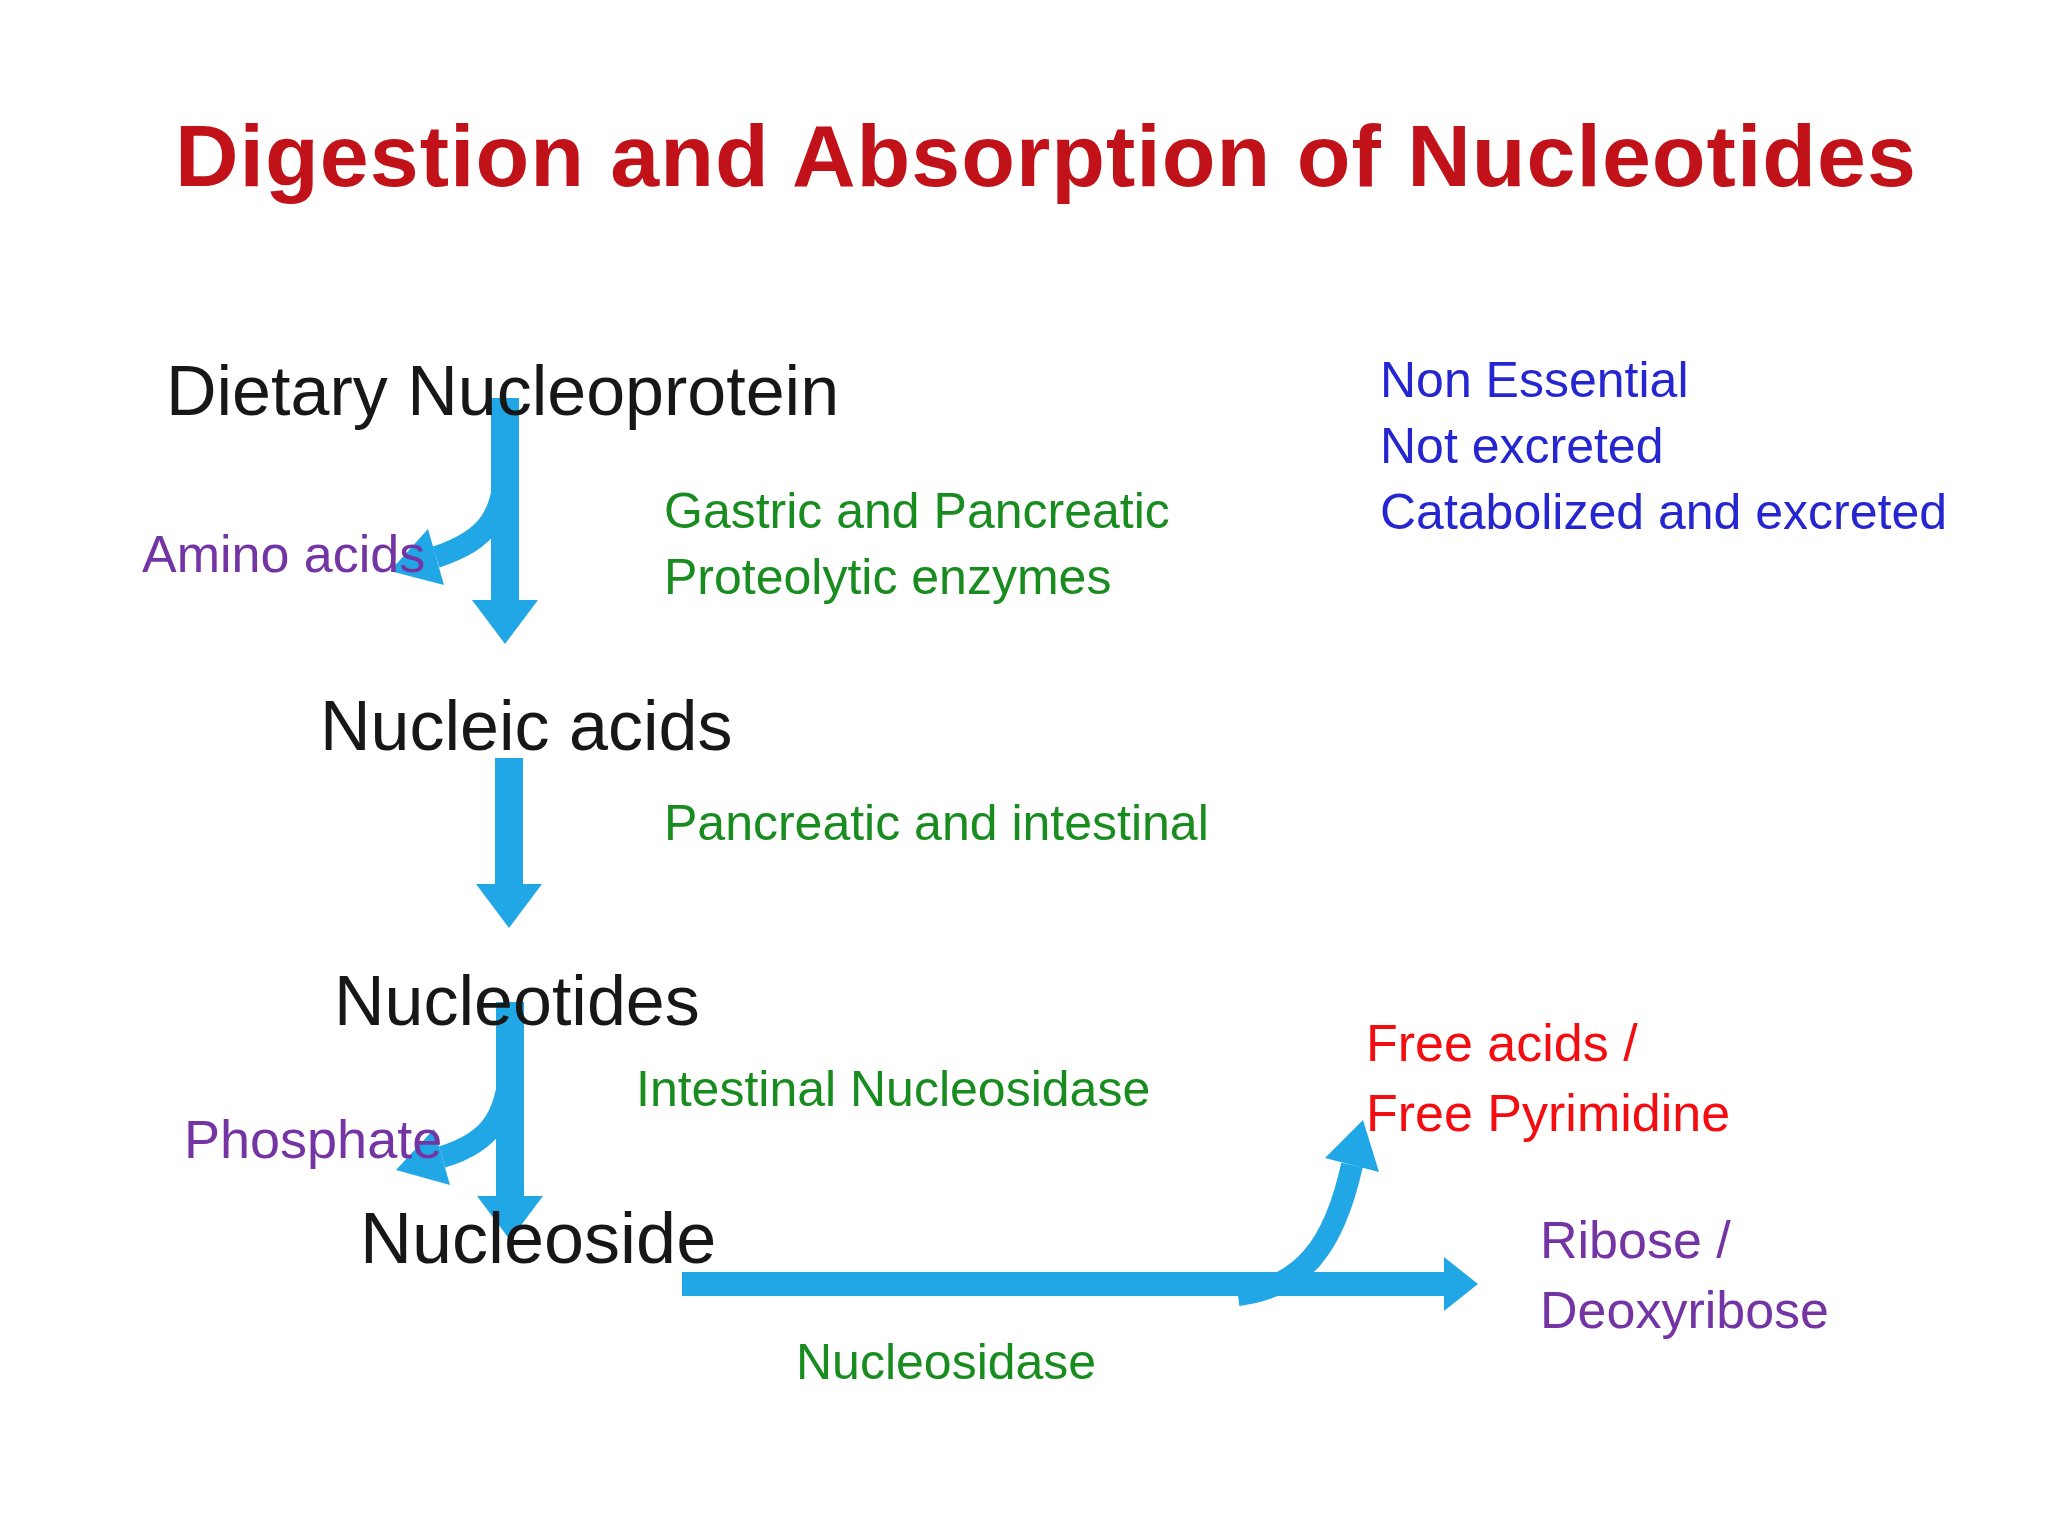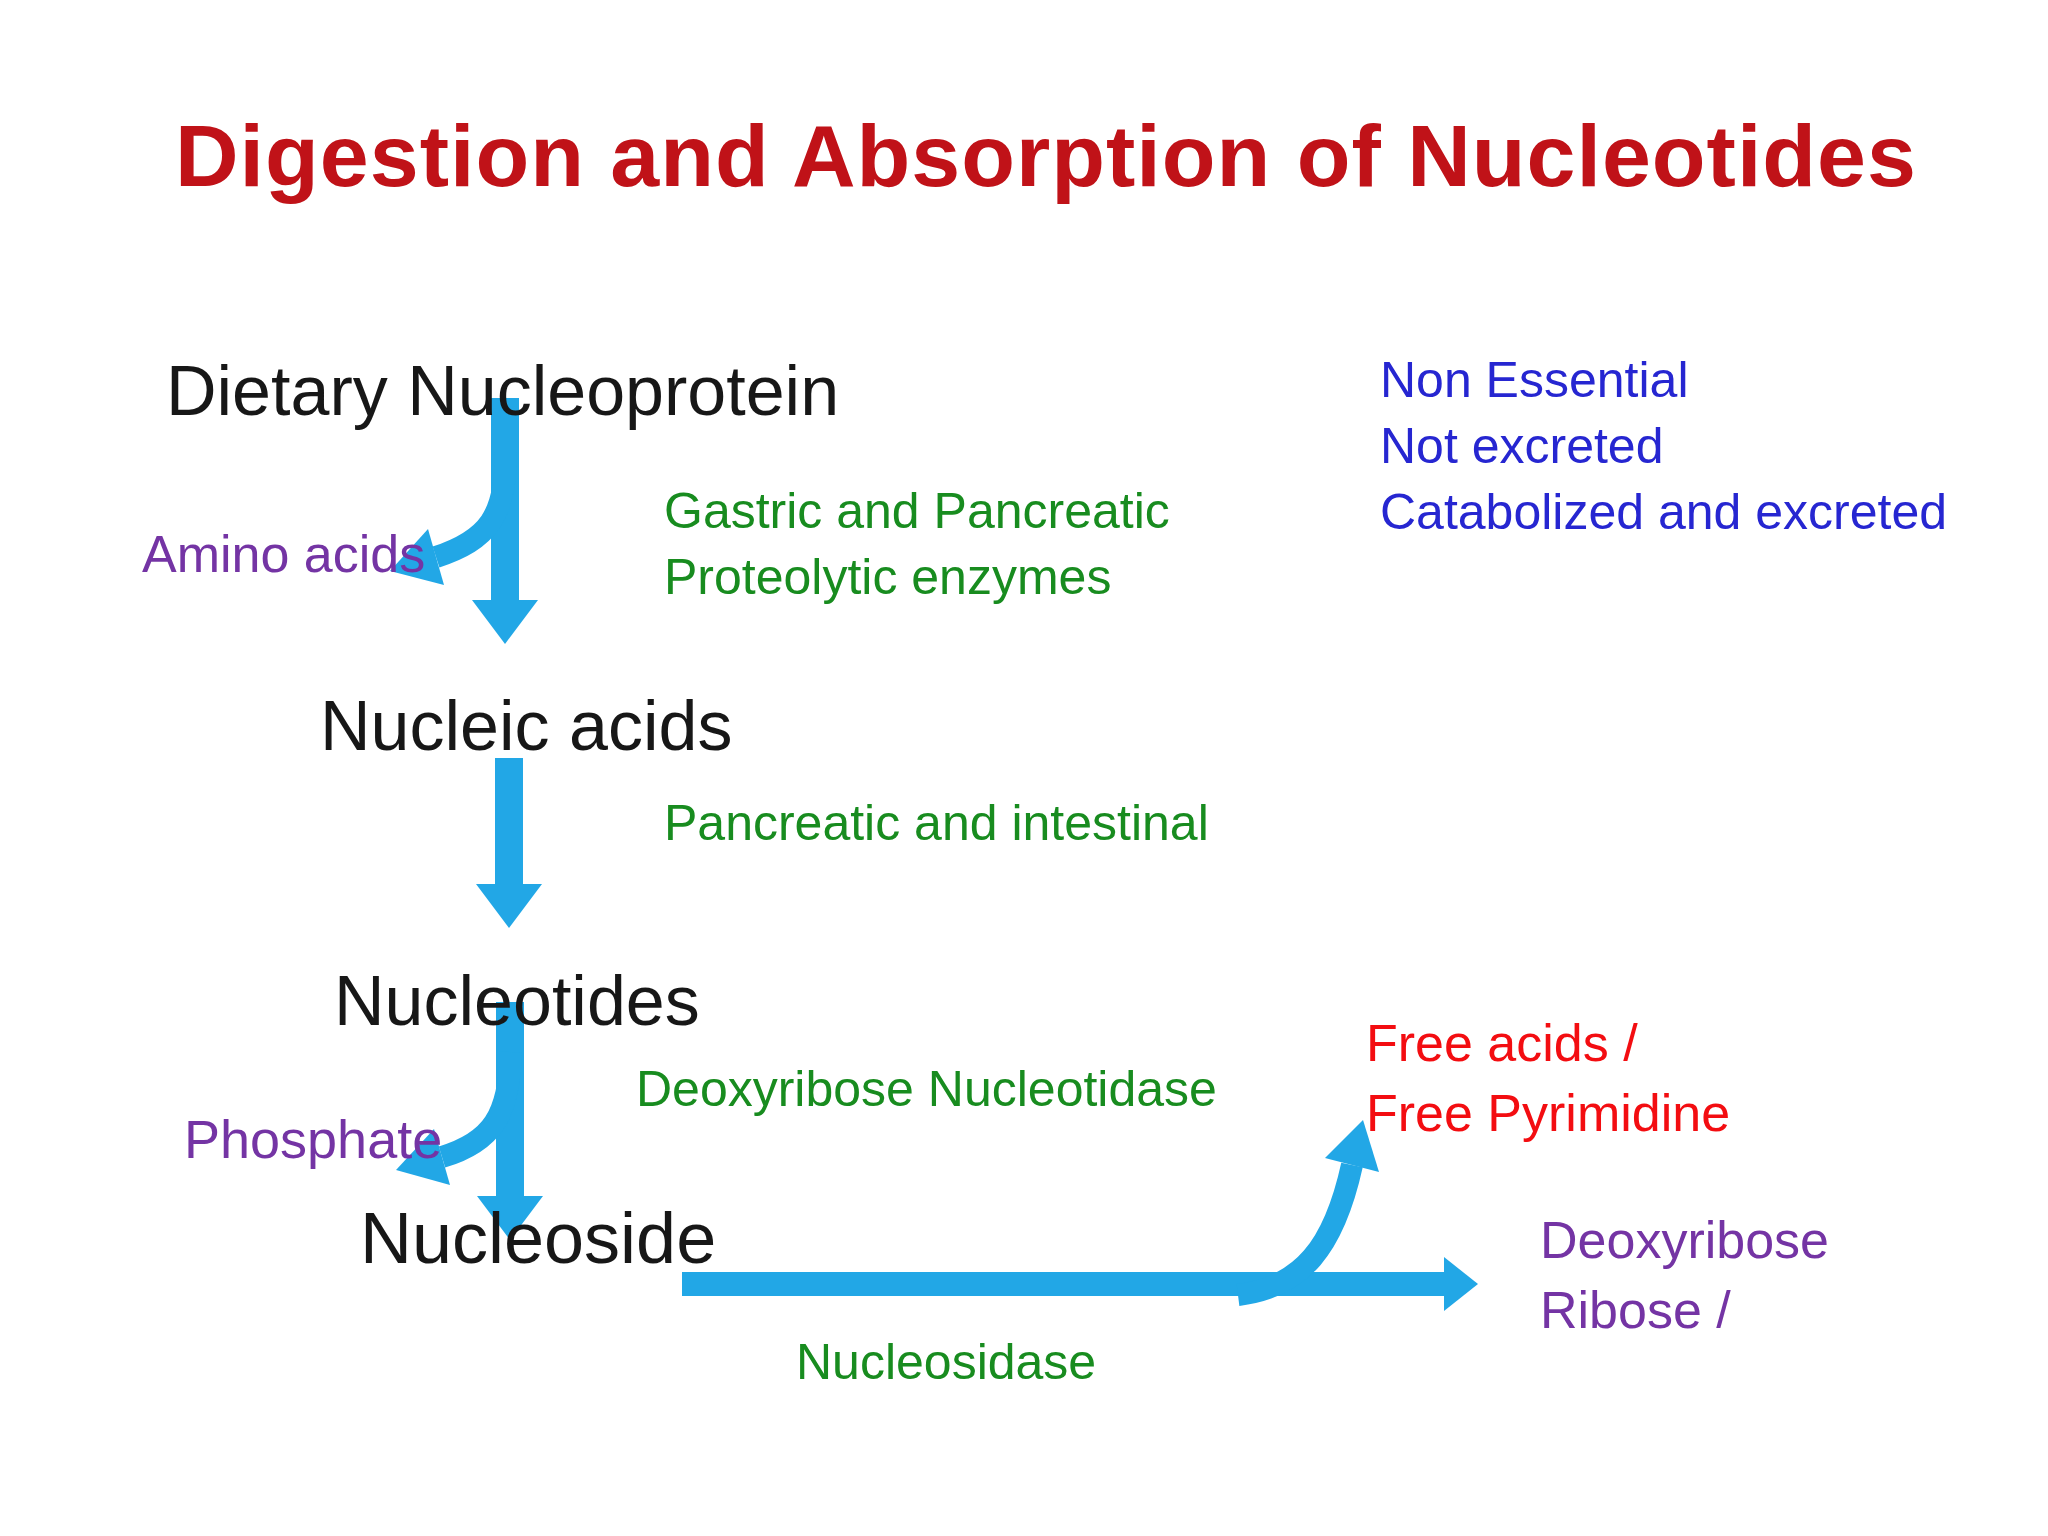--- a/index.html
+++ b/index.html
@@ -83,34 +83,34 @@
 
   <div class="abs byproduct" style="left:98px;top:528px;">Amino acids</div>
   <div class="abs byproduct" style="left:140px;top:1112px;font-size:54px;">Phosphate</div>
 
   <div class="abs product-red" style="left:1322px;top:1008px;">
     <div>Free acids /</div>
     <div>Free Pyrimidine</div>
   </div>
 
   <div class="abs byproduct ribose" style="left:1496px;top:1205px;">
+    <div>Ribose /</div>
     <div>Deoxyribose</div>
-    <div>Ribose /</div>
   </div>
 
   <div class="abs enzyme" style="left:620px;top:478px;">
     <div>Gastric and Pancreatic</div>
     <div>Proteolytic enzymes</div>
   </div>
 
   <div class="abs enzyme" style="left:620px;top:790px;">
     <div>Pancreatic and intestinal</div>
   </div>
 
-  <div class="abs enzyme" style="left:592px;top:1056px;">Deoxyribose Nucleotidase</div>
+  <div class="abs enzyme" style="left:592px;top:1056px;">Intestinal Nucleosidase</div>
   <div class="abs enzyme" style="left:752px;top:1329px;">Nucleosidase</div>
 
   <div class="abs note" style="left:1336px;top:347px;">
     <div>Non Essential</div>
     <div>Not excreted</div>
     <div>Catabolized and excreted</div>
   </div>
 
 </div>
 

